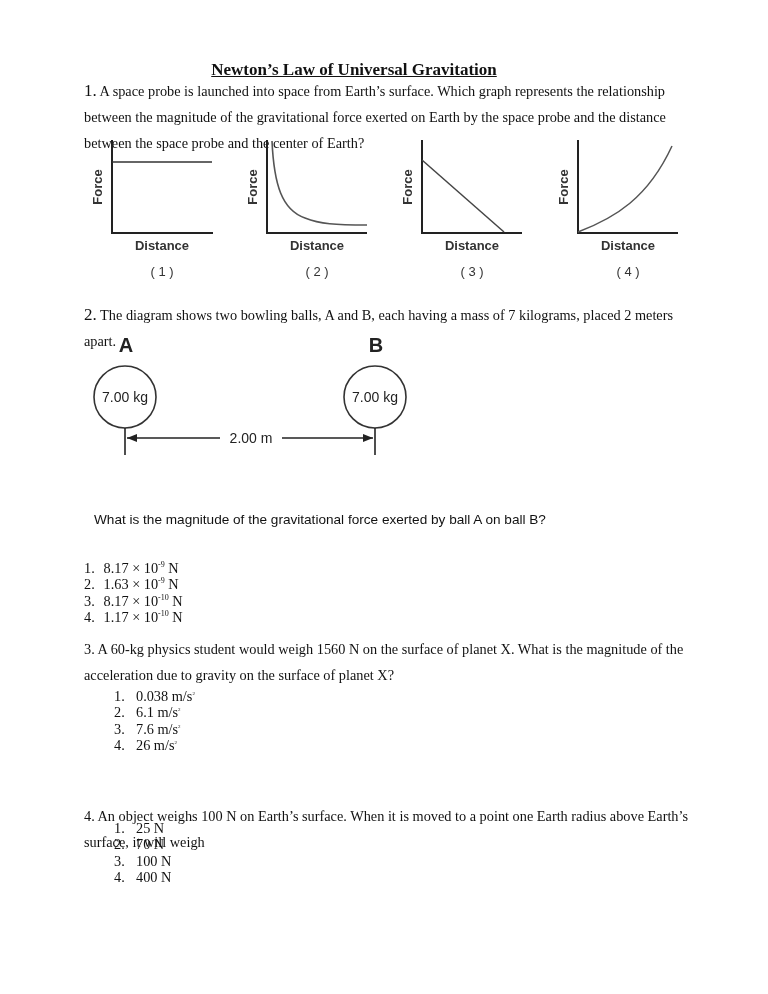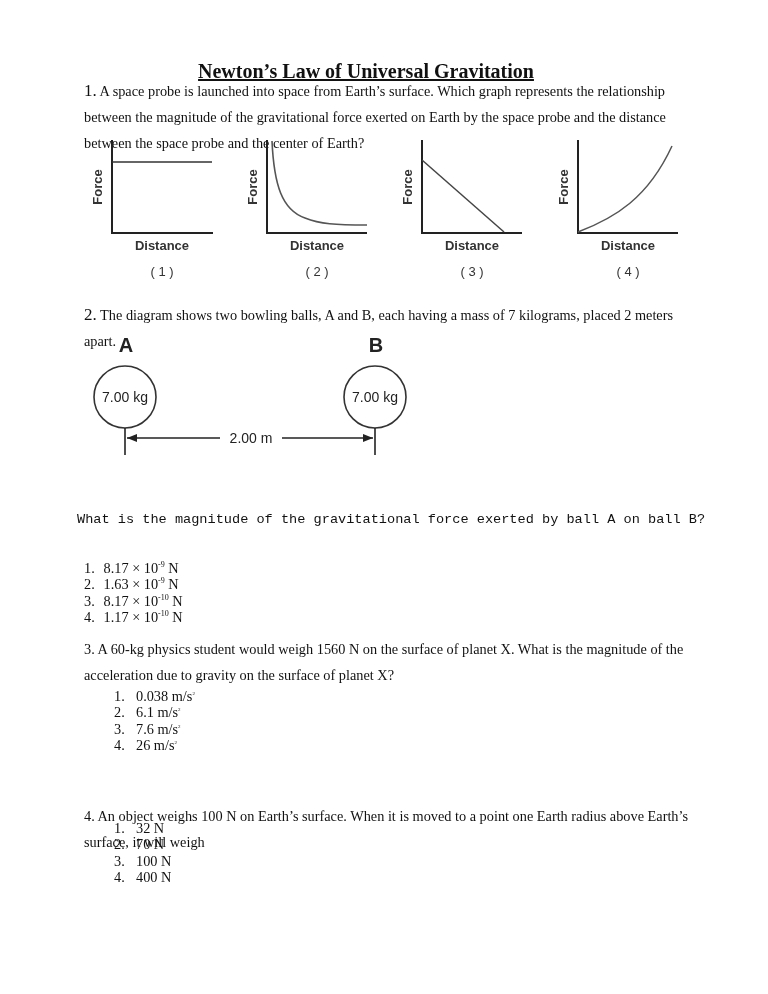--- a/index.html
+++ b/index.html
@@ -1,18 +1,18 @@
 <!DOCTYPE html>
 <html><head>
 <meta charset="utf-8">
 <style>
   html, body { margin: 0; padding: 0; background: #ffffff; }
   body { width: 768px; height: 994px; position: relative; overflow: hidden; color: #111; font-family: "Liberation Serif", serif; }
   .abs { position: absolute; }
-  .title { left: 16px; width: 700px; top: 60px; text-align: center; font-weight: bold; font-size: 20px; text-decoration: underline; }
+  .title { left: 4px; width: 700px; top: 60px; text-align: center; font-weight: bold; font-size: 17px; text-decoration: underline; }
   .para { left: 84px; width: 610px; font-size: 14.3px; line-height: 26px; }
   .qnum-big { font-size: 17px; }
   .sans-q { font-family: "Liberation Sans", sans-serif; font-size: 13.6px; }
   .opt { font-size: 14.3px; line-height: 16.4px; }
   .opt .n { display: inline-block; width: 16px; }
   .opt sup { font-size: 8px; vertical-align: 6px; line-height: 0; }
   .opt2 .n { display: inline-block; width: 22px; }
   .opt2 { font-size: 14.3px; line-height: 16.4px; }
   .opt2 sup { font-size: 5px; vertical-align: 6px; line-height: 0; }
   svg text { font-family: "Liberation Sans", sans-serif; }
@@ -80,21 +80,21 @@
   <text x="375" y="402" font-size="14" fill="#222" text-anchor="middle">7.00 kg</text>
   <line x1="125" y1="428" x2="125" y2="455" stroke="#222" stroke-width="1.6"></line>
   <line x1="375" y1="428" x2="375" y2="455" stroke="#222" stroke-width="1.6"></line>
   <line x1="127" y1="438" x2="220" y2="438" stroke="#222" stroke-width="1.4"></line>
   <line x1="282" y1="438" x2="373" y2="438" stroke="#222" stroke-width="1.4"></line>
   <polygon points="127,438 137,434 137,442" fill="#222"></polygon>
   <polygon points="373,438 363,434 363,442" fill="#222"></polygon>
   <text x="251" y="443" font-size="14" fill="#222" text-anchor="middle">2.00 m</text>
 </svg>
 
-<div class="abs sans-q" style="left:77px;top:512px;font-family:Liberation Mono, monospace;">What is the magnitude of the gravitational force exerted by ball A on ball B?</div>
+<div class="abs sans-q" style="left:94px;top:512px;">What is the magnitude of the gravitational force exerted by ball A on ball B?</div>
 
 <div class="abs opt" style="left:84px;top:560px;">
   <div><span class="n">1.</span> <span>8.17 × 10</span><sup>-9</sup><span> N</span></div>
   <div><span class="n">2.</span> <span>1.63 × 10</span><sup>-9</sup><span> N</span></div>
   <div><span class="n">3.</span> <span>8.17 × 10</span><sup>-10</sup><span> N</span></div>
   <div><span class="n">4.</span> <span>1.17 × 10</span><sup>-10</sup><span> N</span></div>
 </div>
 
 <div class="abs para" style="top:627px;margin-top:9px;">
   <span>3.</span>
@@ -107,17 +107,17 @@
   <div><span class="n">3.</span><span>7.6 m/s</span><sup>2</sup></div>
   <div><span class="n">4.</span><span>26 m/s</span><sup>2</sup></div>
 </div>
 
 <div class="abs para" style="top:766px;margin-top:37px;">
   <span>4.</span>
   <span>An object weighs 100 N on Earth’s surface. When it is moved to a point one Earth radius above Earth’s surface, it will weigh</span>
 </div>
 
 <div class="abs opt2" style="left:114px;top:820px;">
-  <div><span class="n">1.</span><span>32 N</span></div>
+  <div><span class="n">1.</span><span>25 N</span></div>
   <div><span class="n">2.</span><span>70 N</span></div>
   <div><span class="n">3.</span><span>100 N</span></div>
   <div><span class="n">4.</span><span>400 N</span></div>
 </div>
 
 </body></html>

